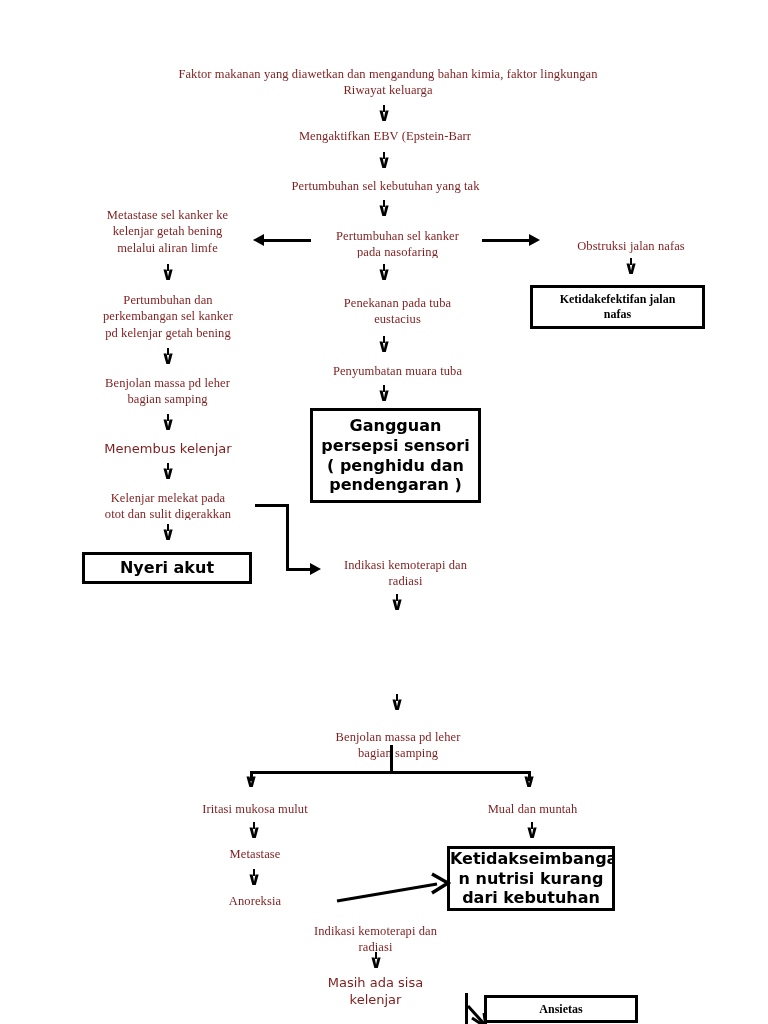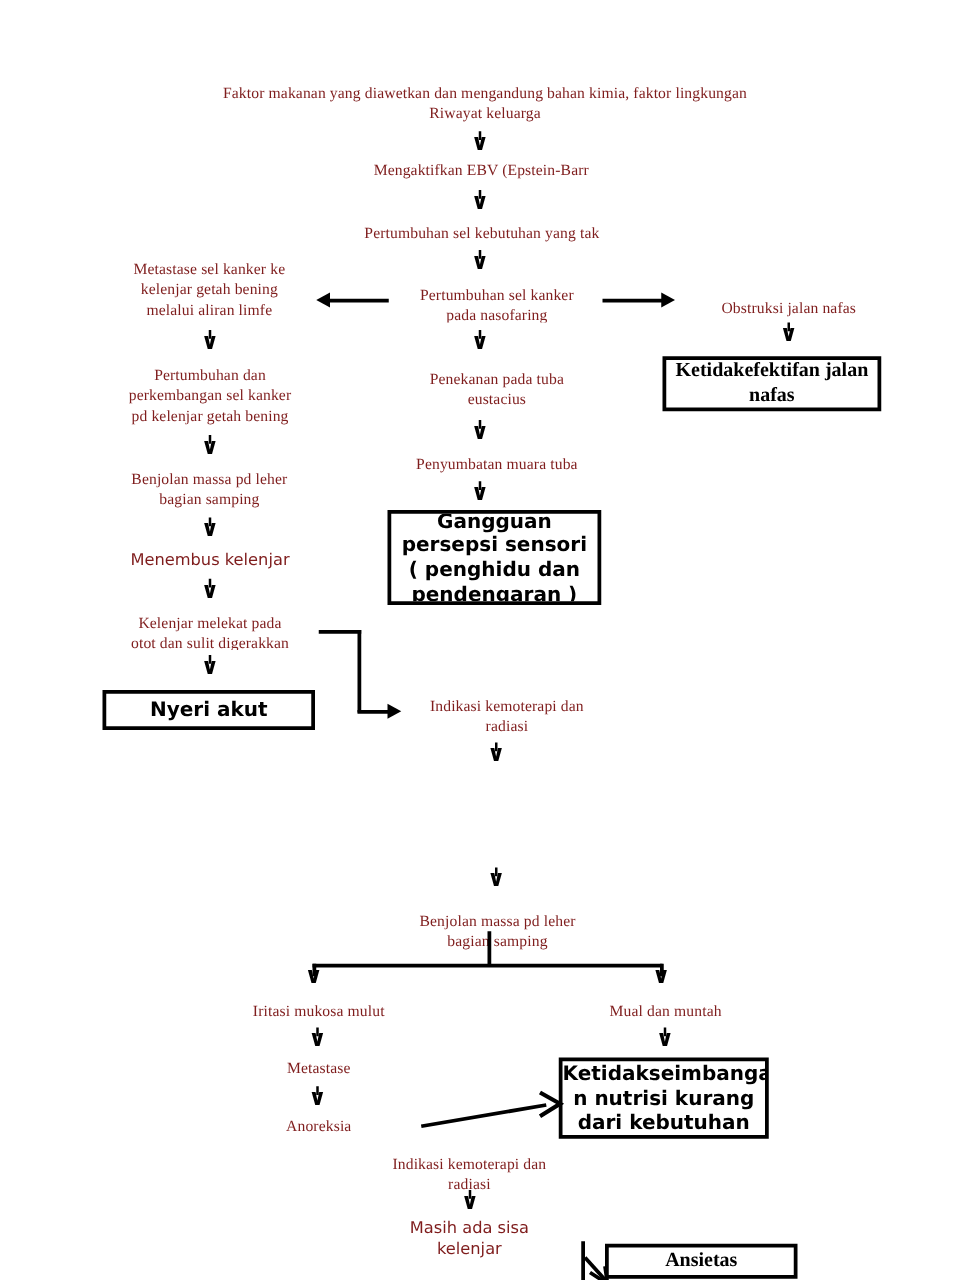--- a/index.html
+++ b/index.html
@@ -47,21 +47,21 @@
     overflow: hidden;
   }
   .dbox .btext {
     display: block;
     width: 100%;
     white-space: pre-line;
   }
   .dbox.serifbold .btext {
     font-family: "Liberation Serif", serif;
     font-weight: bold;
-    font-size: 16px;
+    font-size: 12px;
   }
   .dbox.sansbold .btext {
     font-family: "DejaVu Sans", sans-serif;
     font-weight: bold;
     font-size: 16px;
   }
   
   .varrow {
     position: absolute;
     width: 22px;
@@ -171,21 +171,21 @@
 radiasi</div>
 
   <div class="node sans" style="left:308px; top:975px; width:135px;">Masih ada sisa
 kelenjar</div>
 
   <div class="dbox serifbold" style="left:530px; top:285px; width:175px; height:44px;">
     <span class="btext">Ketidakefektifan jalan
 nafas</span>
   </div>
 
-  <div class="dbox sansbold" style="left:310px; top:408px; width:171px; height:76px;align-items:center;">
+  <div class="dbox sansbold" style="left:310px; top:408px; width:171px; height:95px;align-items:center;">
     <span class="btext">Gangguan
 persepsi sensori
 ( penghidu dan
 pendengaran )</span>
   </div>
 
   <div class="dbox sansbold" style="left:82px; top:552px; width:170px; height:32px;">
     <span class="btext">Nyeri akut</span>
   </div>
 

